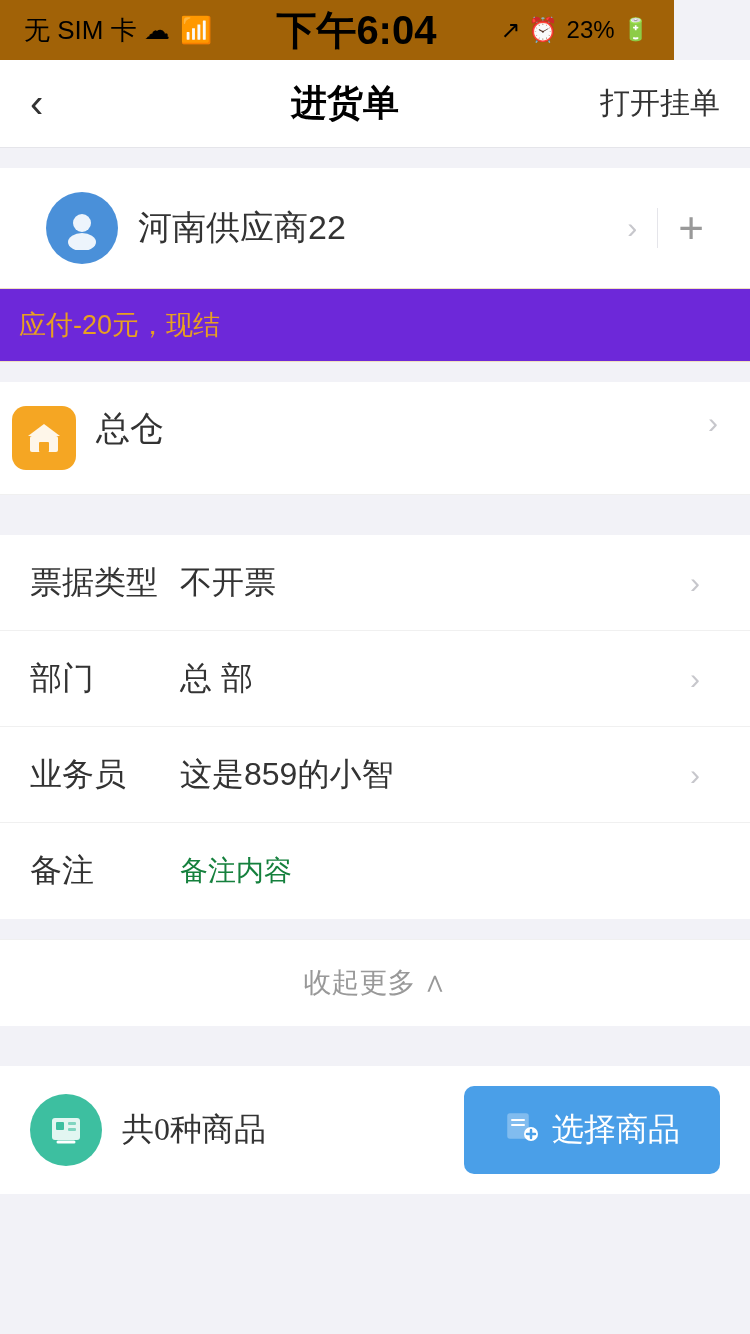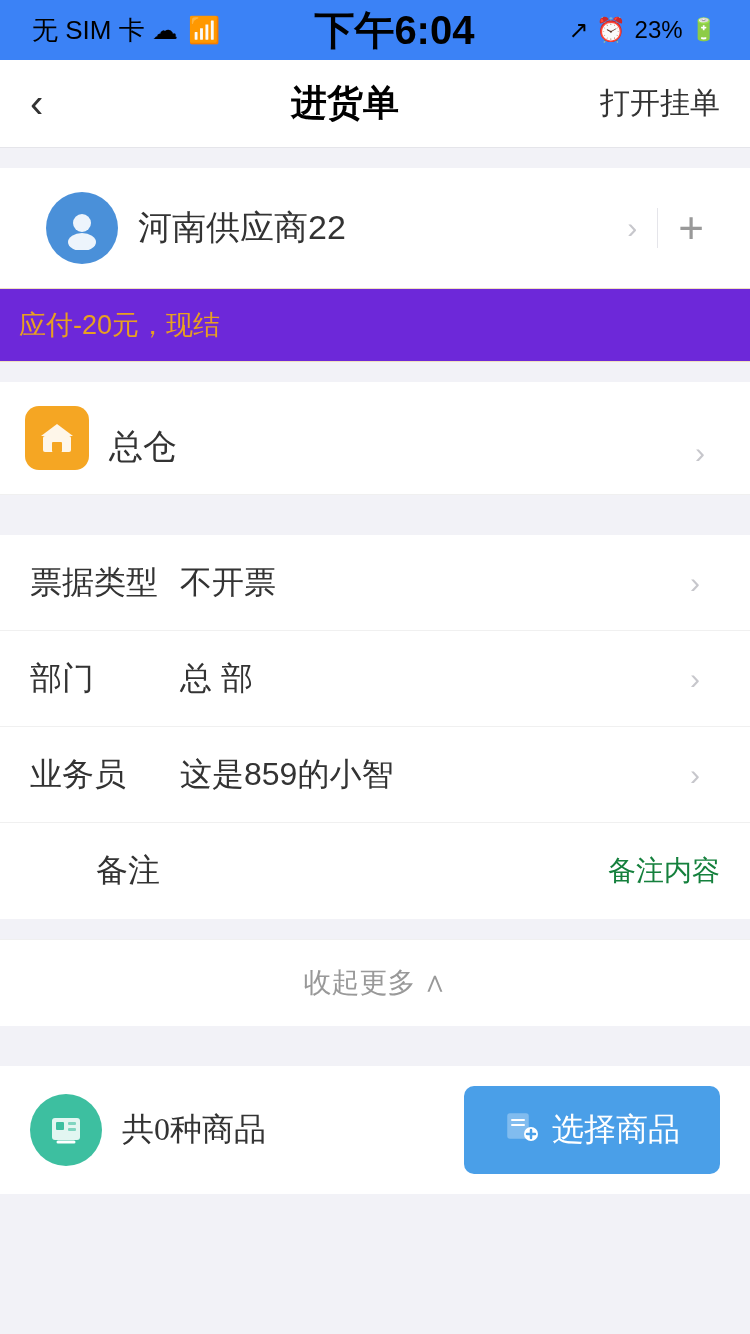--- a/index.html
+++ b/index.html
@@ -8,27 +8,27 @@
       width: 750px;
       min-height: 1334px;
       font-family: -apple-system, "PingFang SC", "Helvetica Neue", Arial, sans-serif;
       background: #f2f2f7;
       font-size: 32px;
       color: #333;
     }
 
     
     .status-bar {
-      width: 750px;
+      width: 674px;
       height: 60px;
-      background: #3b82f6;
+      background: #a16207;
       display: flex;
       align-items: center;
       justify-content: space-between;
-      padding: 0 32px;
+      padding: 0 24px;
       font-size: 26px;
       color: #000;
     }
     .status-left { display: flex; align-items: center; gap: 10px; }
     .status-center { font-size: 40px; font-weight: 700; }
     .status-right { display: flex; align-items: center; gap: 8px; font-size: 24px; }
 
     
     .nav-bar {
       width: 750px;
@@ -117,22 +117,22 @@
       padding: 18px 19px;
       font-size: 27px;
       color: #e8a020;
       border-top: 1px solid #f0e0c0;
       border-bottom: 1px solid #f0e0c0;
     }
 
     
     .warehouse-row {
       display: flex;
-      align-items: flex-end;
-      padding: 24px 25px;
+      align-items: flex-start;
+      padding: 24px 12px;
       background: #fff;
       border-bottom: 1px solid #f0f0f0;
     }
     .warehouse-icon {
       width: 64px;
       height: 64px;
       border-radius: 14px;
       background: #f5a623;
       display: flex;
       align-items: center;
@@ -151,21 +151,21 @@
       margin-top: 20px;
     }
     .form-row {
       display: flex;
       align-items: center;
       padding: 0 30px;
       height: 96px;
       border-bottom: 1px solid #f0f0f0;
       background: #fff;
     }
-    .form-row:last-child { border-bottom: none; text-align: right; }
+    .form-row:last-child { border-bottom: none; }
     .form-label {
       font-size: 32px;
       color: #333;
       width: 130px;
       flex-shrink: 0;
     }
     .form-value {
       flex: 1;
       font-size: 32px;
       color: #333;

